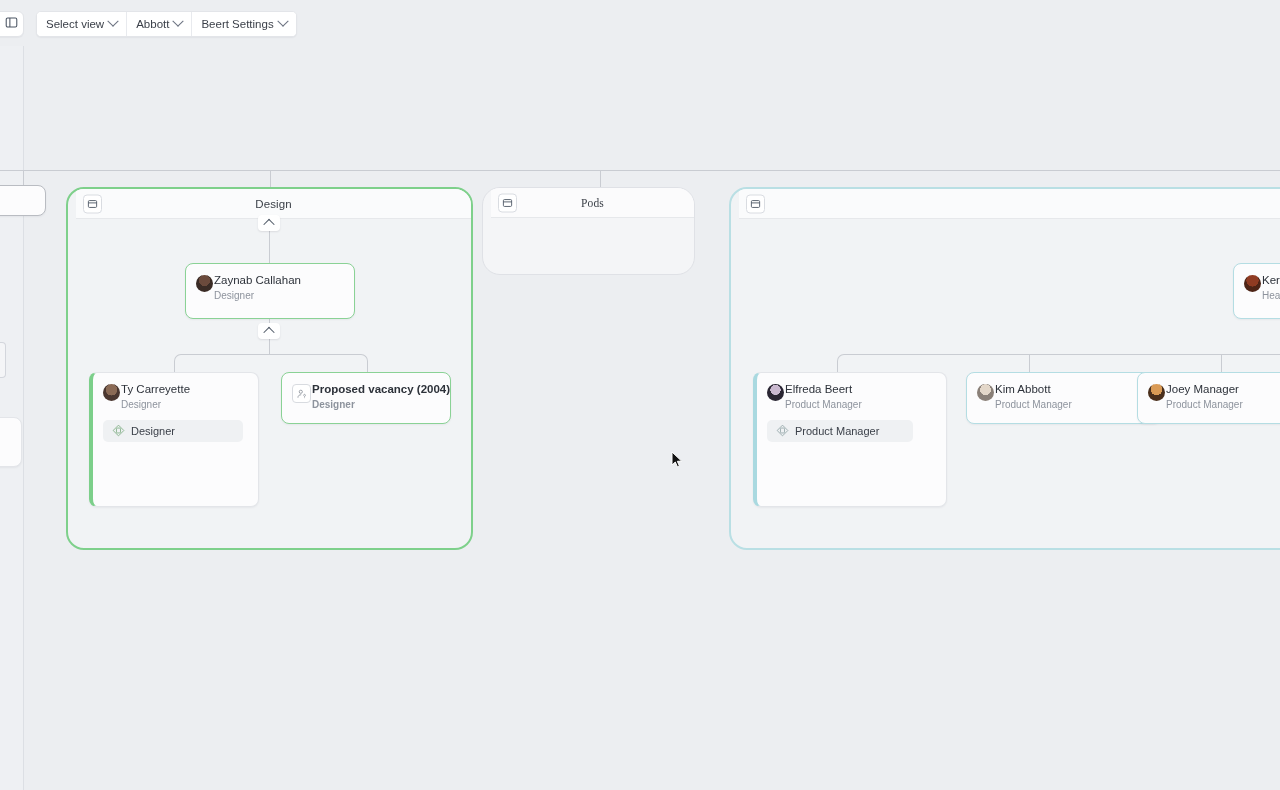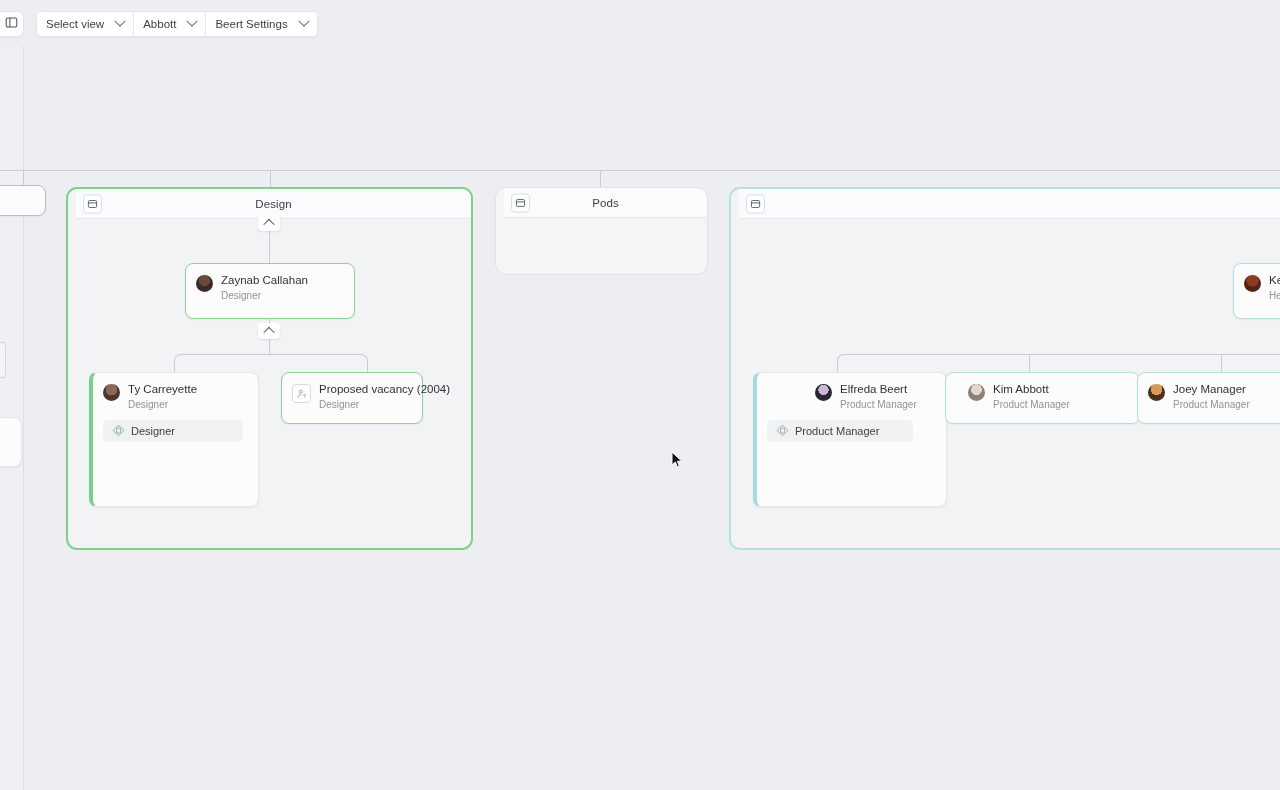--- a/index.html
+++ b/index.html
@@ -50,21 +50,21 @@
     display: flex;
     background: #ffffff;
     border: 1px solid #e3e5e9;
     border-radius: 5px;
     box-shadow: 0 1px 1.5px rgba(16,24,40,.05);
     overflow: hidden;
   }
   .seg-btn {
     display: flex;
     align-items: center;
-    gap: 12px;
+    gap: 5px;
     padding: 0 9px;
     font-size: 11.5px;
     color: #3a3f48;
     border-right: 1px solid #e8eaee;
     background: #fff;
     white-space: nowrap;
     cursor: default;
     justify-content: center;
   }
   .seg-btn:last-child { border-right: none; }
@@ -135,21 +135,21 @@
   .chev-up {
     width: 7px; height: 7px;
     border-left: 1.5px solid #4b5563;
     border-top: 1.5px solid #4b5563;
     transform: rotate(45deg) translate(1px,1px);
   }
 
   
   .group {
     position: absolute;
-    border-radius: 11px;
+    border-radius: 18px;
     box-sizing: border-box;
     background: #f1f3f5;
     overflow: hidden;
     padding-left: 8px;
   }
   .group.green { border: 2px solid #7ed08b; }
   .group.teal  { border: 2px solid #b9dfe4; }
   .group.gray  { border: 1px solid #dfe1e6; background: #f4f5f7; }
 
   .group-head {
@@ -191,21 +191,21 @@
   }
   .card.green   { border: 1.6px solid #8ad295; }
   .card.teal    { border: 1.6px solid #b4dde3; }
   .card.plain   { border: 1px solid #e3e5e9; }
   .card.accent-green { border: 1px solid #e3e5e9; border-left: 4px solid #7ccf8a; }
   .card.accent-teal  { border: 1px solid #e3e5e9; border-left: 4px solid #a9d9e0; }
 
   .card-top {
     display: flex;
     align-items: flex-start;
-    gap: 8px;
+    gap: 1px;
     padding: 10px 10px 0 10px;
   }
   .avatar {
     width: 17px; height: 17px;
     border-radius: 50%;
     flex: none;
     margin-top: 1px;
     background: #999;
     overflow: hidden;
     position: relative;
@@ -350,38 +350,38 @@
         <span>
           <svg width="13" height="13" viewBox="0 0 18 18" fill="none">
             <path d="M9 1.6 16.4 9 9 16.4 1.6 9Z" stroke="#7fae84" stroke-width="1.2"></path>
             <rect x="6.2" y="5.6" width="5.6" height="6.8" rx="1.4" stroke="#7fae84" stroke-width="1.2"></rect>
           </svg>
         </span>
         <span>Designer</span>
       </div>
     </div>
 
-    <div class="card green" style="left:281px; top:326px; width:142px; height:52px;">
+    <div class="card green" style="left:281px; top:326px; width:170px; height:52px;font-weight:bold;">
       <div class="card-top">
         <div class="vac-icon">
           <svg width="12" height="12" viewBox="0 0 16 16" fill="none">
             <circle cx="6.4" cy="5" r="2.1" stroke="#8a9099" stroke-width="1.1"></circle>
             <path d="M2.6 12.4c0-2.1 1.7-3.4 3.8-3.4" stroke="#8a9099" stroke-width="1.1" stroke-linecap="round"></path>
             <path d="M10 9.6c.1-.8.8-1.2 1.5-1.1.7.1 1.1.7 1 1.3-.1.7-1 .9-1.2 1.6" stroke="#8a9099" stroke-width="1.1" stroke-linecap="round" fill="none"></path>
             <circle cx="11.2" cy="13" r=".65" fill="#8a9099"></circle>
           </svg>
         </div>
         <div>
           <div class="person-name">Proposed vacancy (2004)</div>
           <div class="person-role">Designer</div>
         </div>
       </div>
     </div>
 
-    <div class="group gray" style="left:495px; top:141px; width:213px; height:88px;">
+    <div class="group gray" style="left:482px; top:141px; width:213px; height:88px;font-family:Liberation Serif, serif;">
       <div class="group-head" style="background:#fbfbfc;">
         <div class="group-icon-btn">
           <svg width="11" height="11" viewBox="0 0 16 16" fill="none">
             <rect x="2" y="3" width="12" height="10" rx="1.6" stroke="#4b5563" stroke-width="1.3"></rect>
             <line x1="2" y1="6.4" x2="14" y2="6.4" stroke="#4b5563" stroke-width="1.3"></line>
           </svg>
         </div>
         <span class="group-title">Pods</span>
       </div>
       <div class="group-body"></div>
@@ -407,40 +407,40 @@
           <div class="person-name">Ker</div>
           <div class="person-role">Hea</div>
         </div>
       </div>
     </div>
 
     <div class="elbow" style="left:837px; top:308px; width:600px; height:18px; border-width:1px 1px 0 1px; border-radius:7px 7px 0 0;"></div>
     <div class="line-v" style="left:1029px; top:308px; height:18px;"></div>
     <div class="line-v" style="left:1221px; top:308px; height:18px;"></div>
 
-    <div class="card accent-teal" style="left:753px; top:326px; width:194px; height:135px;padding-left:48px;">
+    <div class="card accent-teal" style="left:753px; top:326px; width:194px; height:135px;">
       <div class="card-top">
         <div class="avatar" style="background:radial-gradient(circle at 50% 34%, #c9b8cf 0 36%, #2a2633 37% 100%);"></div>
         <div>
           <div class="person-name">Elfreda Beert</div>
           <div class="person-role">Product Manager</div>
         </div>
       </div>
       <div class="chip" style="top:47px; width:146px;">
         <span>
           <svg width="13" height="13" viewBox="0 0 18 18" fill="none">
             <path d="M9 1.6 16.4 9 9 16.4 1.6 9Z" stroke="#93a6a8" stroke-width="1.2"></path>
             <rect x="6.2" y="5.6" width="5.6" height="6.8" rx="1.4" stroke="#93a6a8" stroke-width="1.2"></rect>
           </svg>
         </span>
         <span>Product Manager</span>
       </div>
     </div>
 
-    <div class="card teal" style="left:945px; top:326px; width:195px; height:52px;padding-left:12px;">
+    <div class="card teal" style="left:966px; top:326px; width:195px; height:52px;">
       <div class="card-top">
         <div class="avatar" style="background:radial-gradient(circle at 50% 34%, #e3d7c9 0 38%, #8a8078 39% 100%);"></div>
         <div>
           <div class="person-name">Kim Abbott</div>
           <div class="person-role">Product Manager</div>
         </div>
       </div>
     </div>
 
     <div class="card teal" style="left:1137px; top:326px; width:170px; height:52px;">

